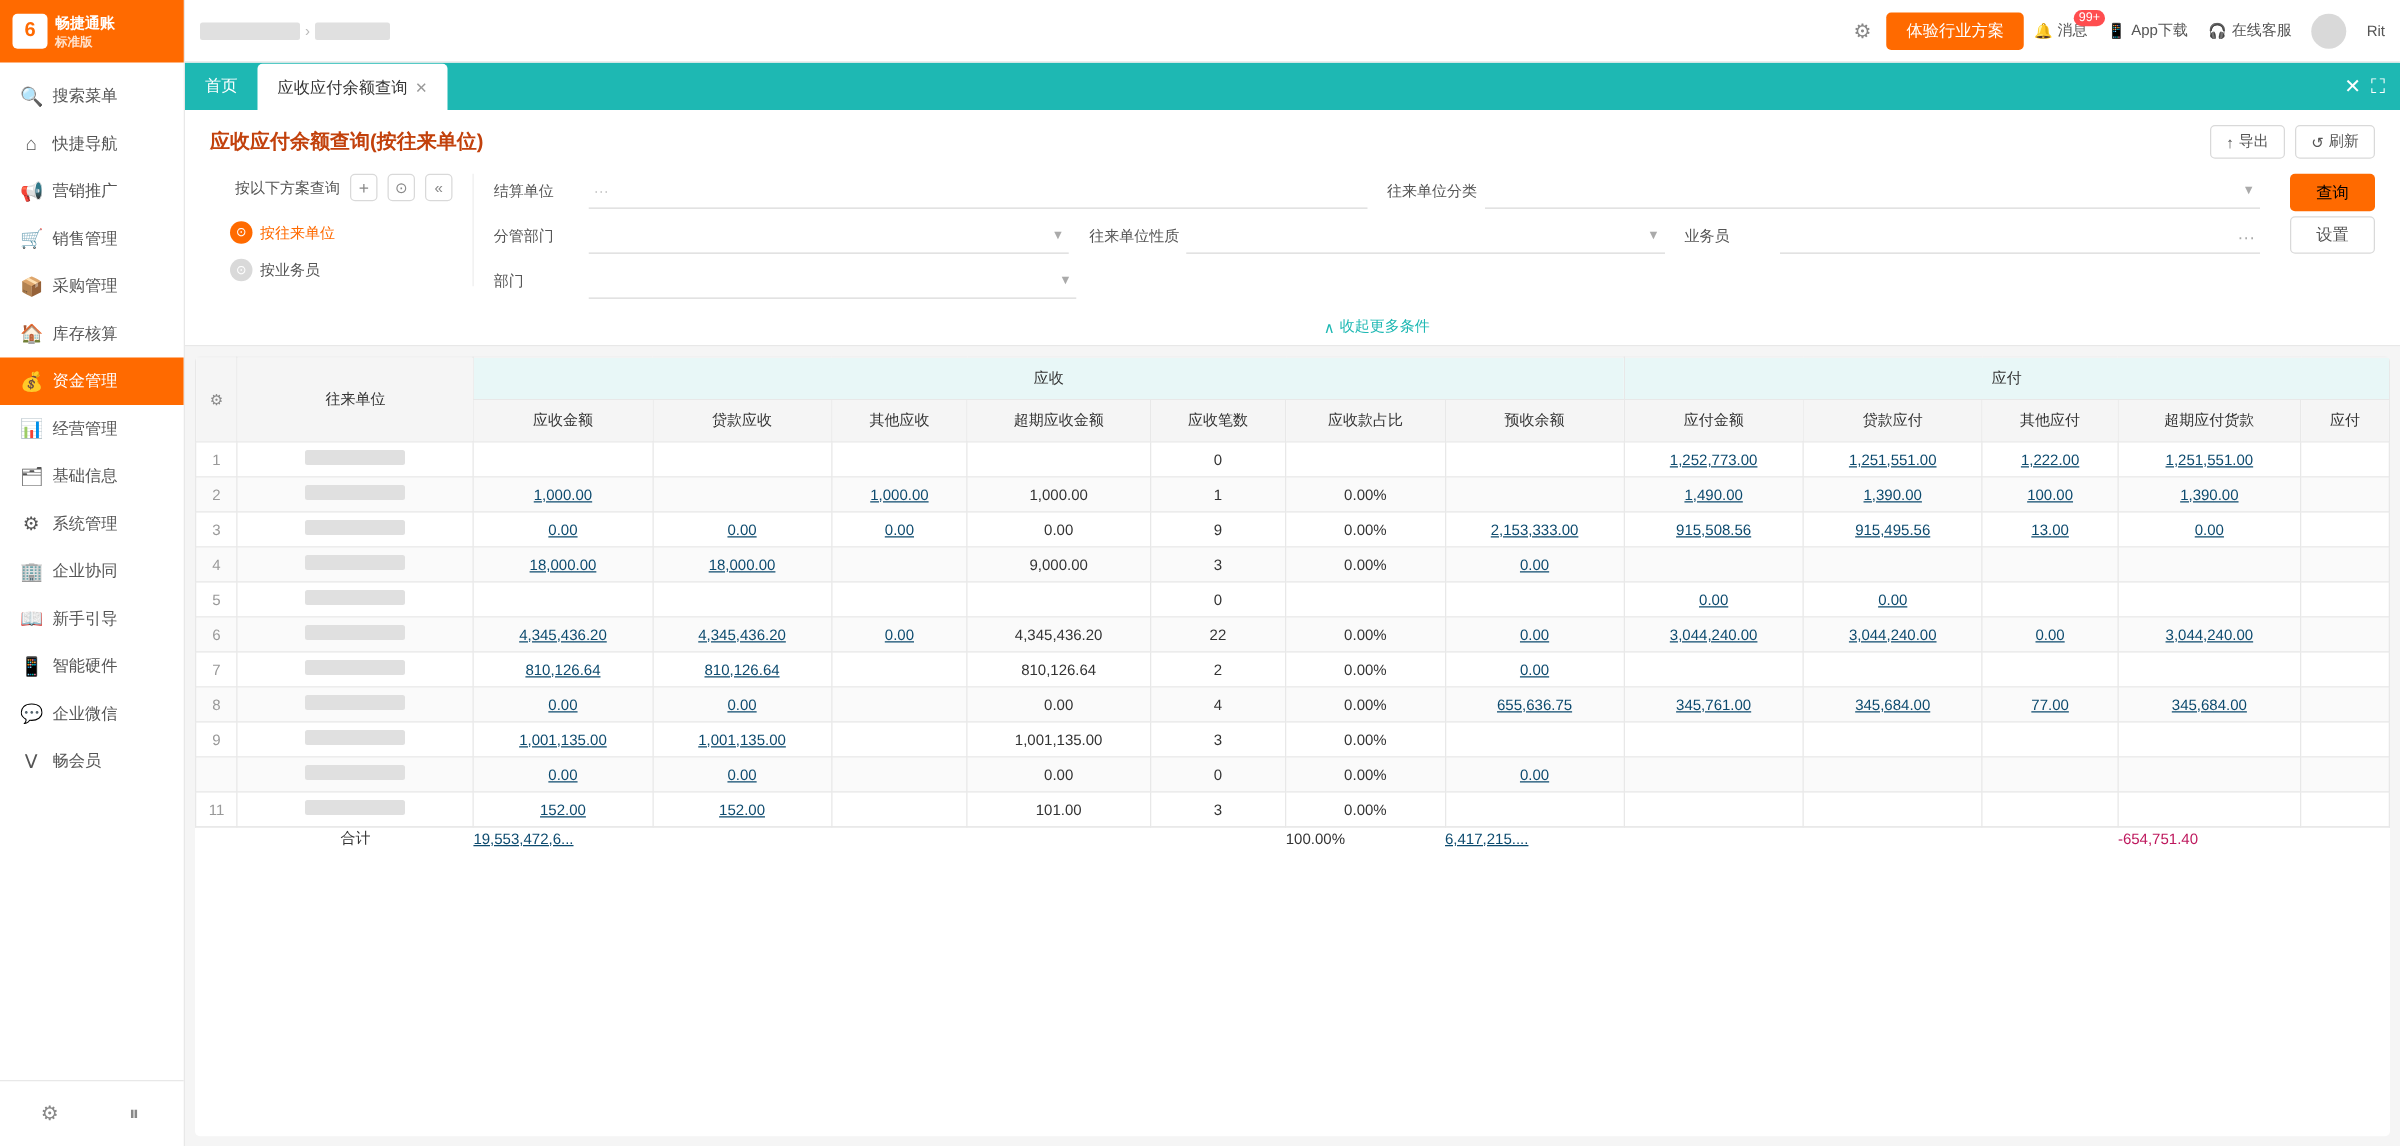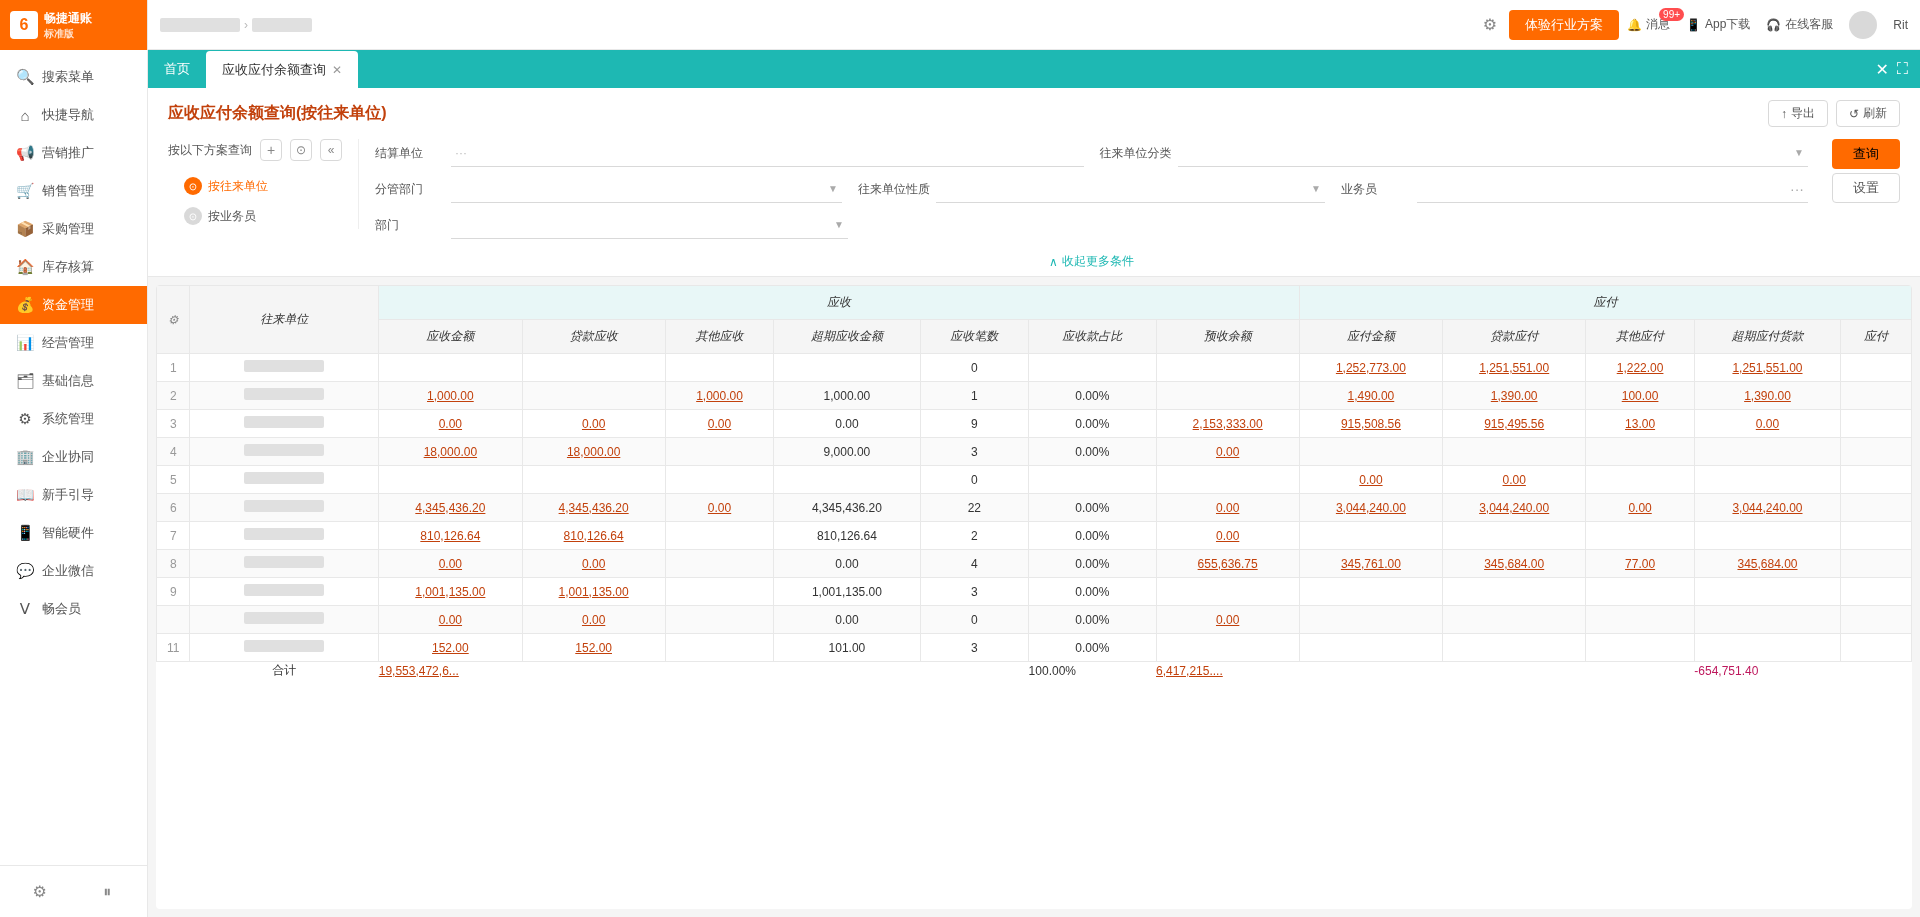--- a/index.html
+++ b/index.html
@@ -103,21 +103,21 @@
     .btn-refresh {
       background: #fff; border: 1px solid #d9d9d9; color: #555;
       padding: 4px 12px; border-radius: 4px; cursor: pointer; font-size: 12px;
       display: flex; align-items: center; gap: 4px;
     }
 
     
     .filter-area {
       background: #fff; padding: 8px 20px;
     }
-    .filter-top { display: flex; align-items: center; gap: 8px; margin-bottom: 10px; }
+    .filter-top { display: flex; align-items: center; gap: 8px; margin-bottom: 10px; margin-left: 20px; }
     .filter-label { font-size: 12px; color: #555; white-space: nowrap; }
     .filter-add-btn { 
       width: 22px; height: 22px; border: 1px solid #d9d9d9; border-radius: 4px; 
       display: flex; align-items: center; justify-content: center; cursor: pointer; color: #888; font-size: 14px;
     }
     .filter-settings-btn {
       width: 22px; height: 22px; border: 1px solid #d9d9d9; border-radius: 4px;
       display: flex; align-items: center; justify-content: center; cursor: pointer; color: #888; font-size: 12px;
     }
     .filter-collapse-btn {
@@ -178,30 +178,30 @@
       flex: 1; overflow: auto; background: #fff; margin: 8px; border-radius: 4px;
     }
     .table-container { overflow: auto; height: 100%; }
 
     table {
       width: 100%; border-collapse: collapse; font-size: 12px;
     }
     thead tr th {
       background: #f5f5f5; border: 1px solid #e8e8e8; padding: 8px 10px;
       text-align: center; white-space: nowrap; font-weight: normal; color: #333;
-      position: sticky; top: 0; z-index: 10; font-style: italic;
+      position: sticky; top: 0; z-index: 10;
     }
     thead tr th.group-header { background: #e8f7f7; }
     tbody tr td {
       border: 1px solid #e8e8e8; padding: 6px 10px; text-align: center;
       white-space: nowrap; color: #333;
     }
     tbody tr:nth-child(even) td { background: #fafafa; }
 
-    .cell-link { color: #c2410c; text-decoration: underline; cursor: pointer; }
+    .cell-link { color: #0c4a6e; text-decoration: underline; cursor: pointer; }
     .cell-red { color: #be185d; }
     .cell-left { text-align: center; }
 
     .table-settings-icon { cursor: pointer; color: #888; }
     .row-num { color: #999; }
 
     .blurred { 
       background: #e0e0e0; 
       color: transparent; 
       border-radius: 2px;

